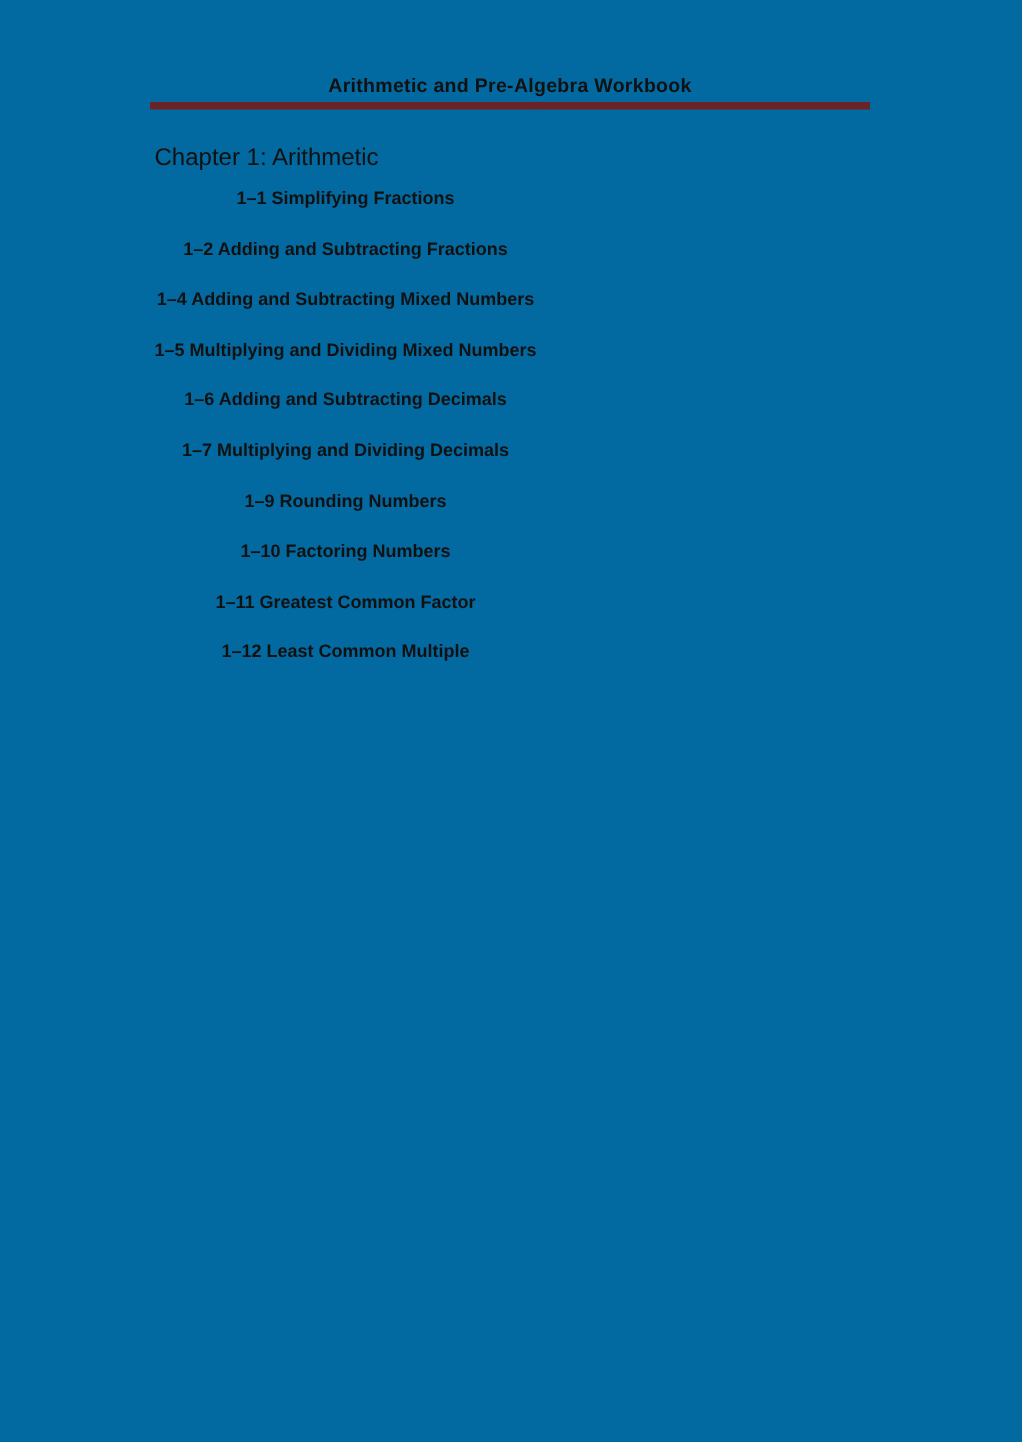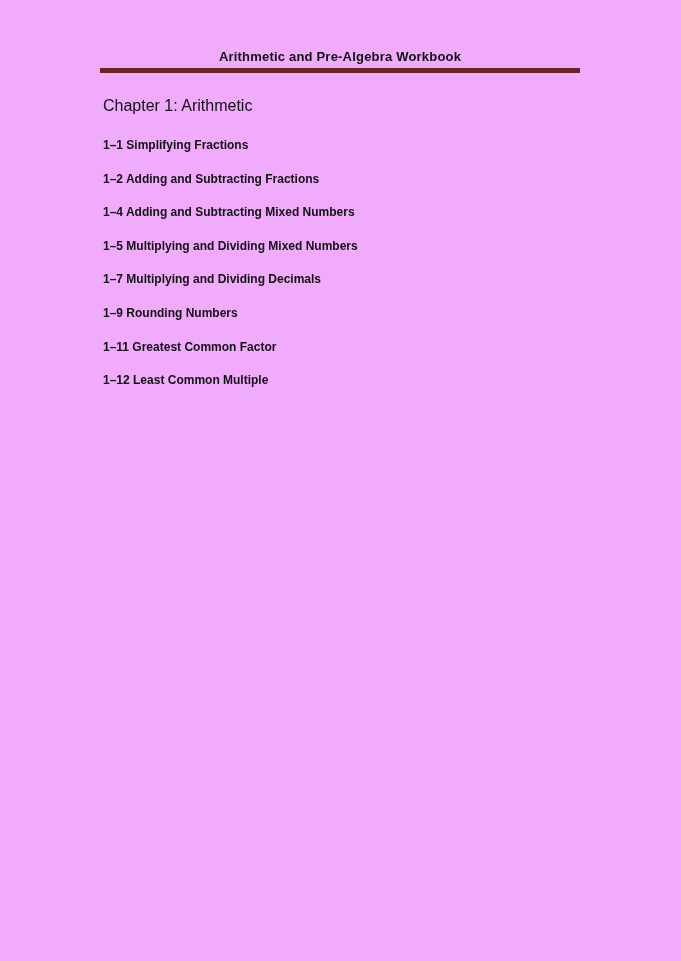--- a/index.html
+++ b/index.html
@@ -13,21 +13,21 @@
       position: relative;
       overflow: hidden;
       font-family: "Liberation Sans", "DejaVu Sans", sans-serif;
       color: #111111;
     }
     .page {
       position: absolute;
       left: 0; top: 0;
       width: 681px;
       height: 961px;
-      background: #f0abfc;
+      background: #0369a1;
     }
     .running-header {
       position: absolute;
       left: 100px;
       width: 480px;
       top: 48px;
       text-align: center;
       font-weight: bold;
       font-size: 13px;
       letter-spacing: 0.2px;
@@ -45,24 +45,25 @@
       left: 103px;
       top: 96px;
       font-weight: normal;
       font-size: 16px;
       line-height: 20px;
       margin: 0;
     }
     .section-list {
       position: absolute;
       left: 103px;
-      top: 137px;
+      top: 124px;
       margin: 0;
       padding: 0;
       list-style: none;
+      text-align: center;
     }
     .section-item {
       font-weight: bold;
       font-size: 12px;
       line-height: 16px;
       height: 33.6px;
       white-space: nowrap;
     }
   </style>
 </head>
@@ -72,18 +73,20 @@
   <div class="running-header">Arithmetic and Pre-Algebra Workbook</div>
   <div class="header-rule" style="background: rgb(107, 36, 38);"></div>
 
   <h1 class="chapter-title">Chapter 1: Arithmetic</h1>
 
   <ul class="section-list">
     <li class="section-item">1–1 Simplifying Fractions</li>
     <li class="section-item">1–2 Adding and Subtracting Fractions</li>
     <li class="section-item">1–4 Adding and Subtracting Mixed Numbers</li>
     <li class="section-item">1–5 Multiplying and Dividing Mixed Numbers</li>
+    <li class="section-item">1–6 Adding and Subtracting Decimals</li>
     <li class="section-item">1–7 Multiplying and Dividing Decimals</li>
     <li class="section-item">1–9 Rounding Numbers</li>
+    <li class="section-item">1–10 Factoring Numbers</li>
     <li class="section-item">1–11 Greatest Common Factor</li>
     <li class="section-item">1–12 Least Common Multiple</li>
   </ul>
 </div>
 
 </body></html>

